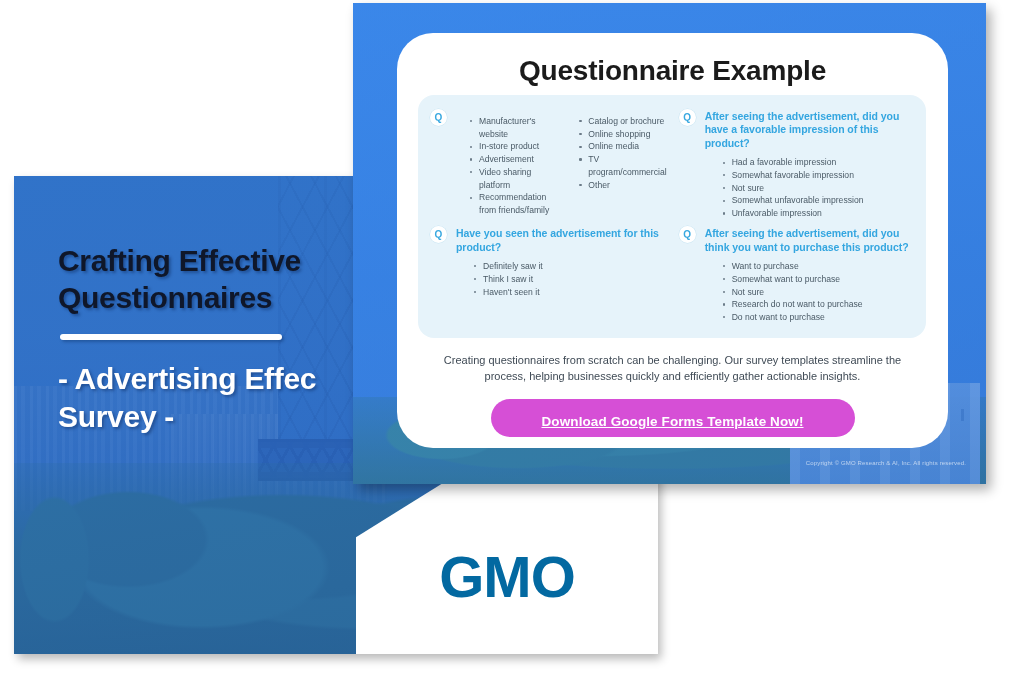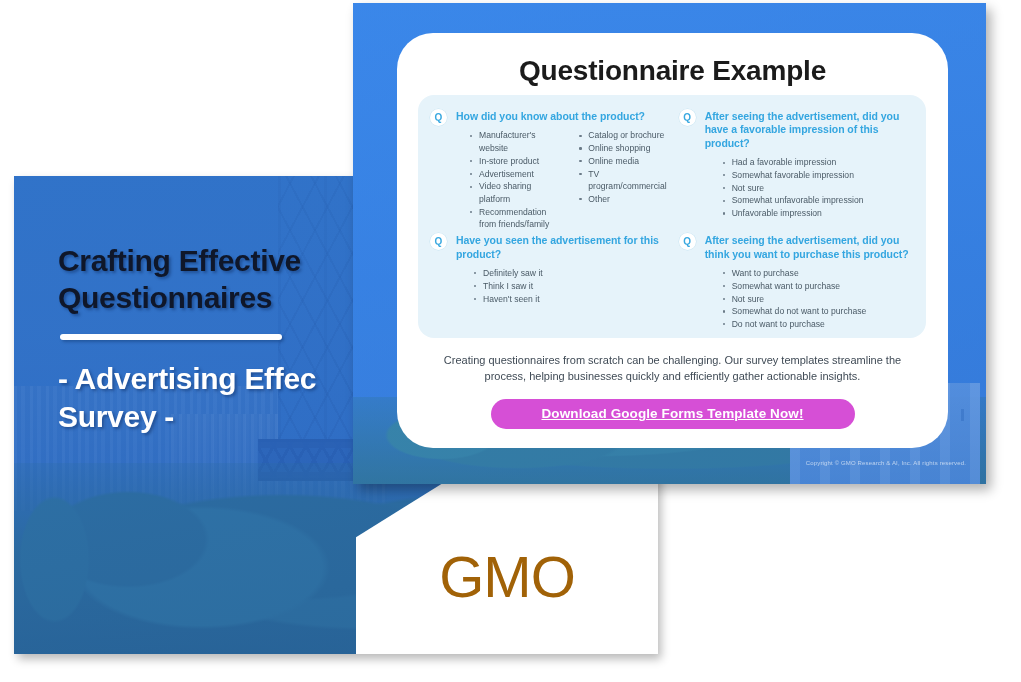--- a/index.html
+++ b/index.html
@@ -183,24 +183,24 @@
     background: #ffffff;
     box-shadow: 4px 5px 9px rgba(0,0,0,0.22);
     clip-path: polygon(32% 0, 100% 0, 100% 100%, 0 100%, 0 34%);
     display: flex;
     align-items: center;
     justify-content: center;
     z-index: 6;
   }
   .logo-inner { text-align: center; margin-top: 22px; }
   .logo-gmo {
-    color: #a16207;
+    color: #0369a1;
     font-family: "Liberation Sans", sans-serif;
     font-size: 58px;
-    font-weight: normal;
+    font-weight: bold;
     letter-spacing: -1px;
     line-height: 0.92;
   }
   .logo-sub {
     color: #4a4a4a;
     font-family: "Liberation Serif", serif;
     font-size: 25px;
     letter-spacing: 0.4px;
     margin-top: 2px;
   }
@@ -380,21 +380,21 @@
     display: flex;
     justify-content: center;
   }
   .cta {
     display: inline-block;
     background: #d64fd6;
     color: #ffffff;
     font-size: 13.5px;
     font-weight: bold;
     text-decoration: underline;
-    padding: 7px 0 8px 0;
+    padding: 15px 0 8px 0;
     width: 364px;
     text-align: center;
     border-radius: 20px;
     border: none;
     cursor: pointer;
     letter-spacing: 0.1px;
     font-family: "Liberation Sans", sans-serif;
   }
 </style>
 </head>
@@ -430,21 +430,20 @@
   <div class="r-blue-wash"></div>
 
   <div class="card">
     <div class="card-title">Questionnaire Example</div>
 
     <div class="qpanel">
       <div class="qgrid">
 
         <div class="qitem">
           <div class="qbadge">Q</div>
-          <div class="qtext">How did you know about the product?</div>
           <ul class="qopts two-col">
             <li>Manufacturer's website</li>
             <li>In-store product</li>
             <li>Advertisement</li>
             <li>Video sharing platform</li>
             <li>Recommendation from friends/family</li>
             <li>Catalog or brochure</li>
             <li>Online shopping</li>
             <li>Online media</li>
             <li>TV program/commercial</li>
@@ -474,21 +473,21 @@
           </ul>
         </div>
 
         <div class="qitem">
           <div class="qbadge">Q</div>
           <div class="qtext">After seeing the advertisement, did you think you want to purchase this product?</div>
           <ul class="qopts wide">
             <li>Want to purchase</li>
             <li>Somewhat want to purchase</li>
             <li>Not sure</li>
-            <li>Somewhat do not want to purchase</li>
+            <li>Research do not want to purchase</li>
             <li>Do not want to purchase</li>
           </ul>
         </div>
 
       </div>
     </div>
 
     <div class="blurb">Creating questionnaires from scratch can be challenging. Our survey templates streamline the process, helping businesses quickly and efficiently gather actionable insights.</div>
 
     <div class="cta-wrap">

